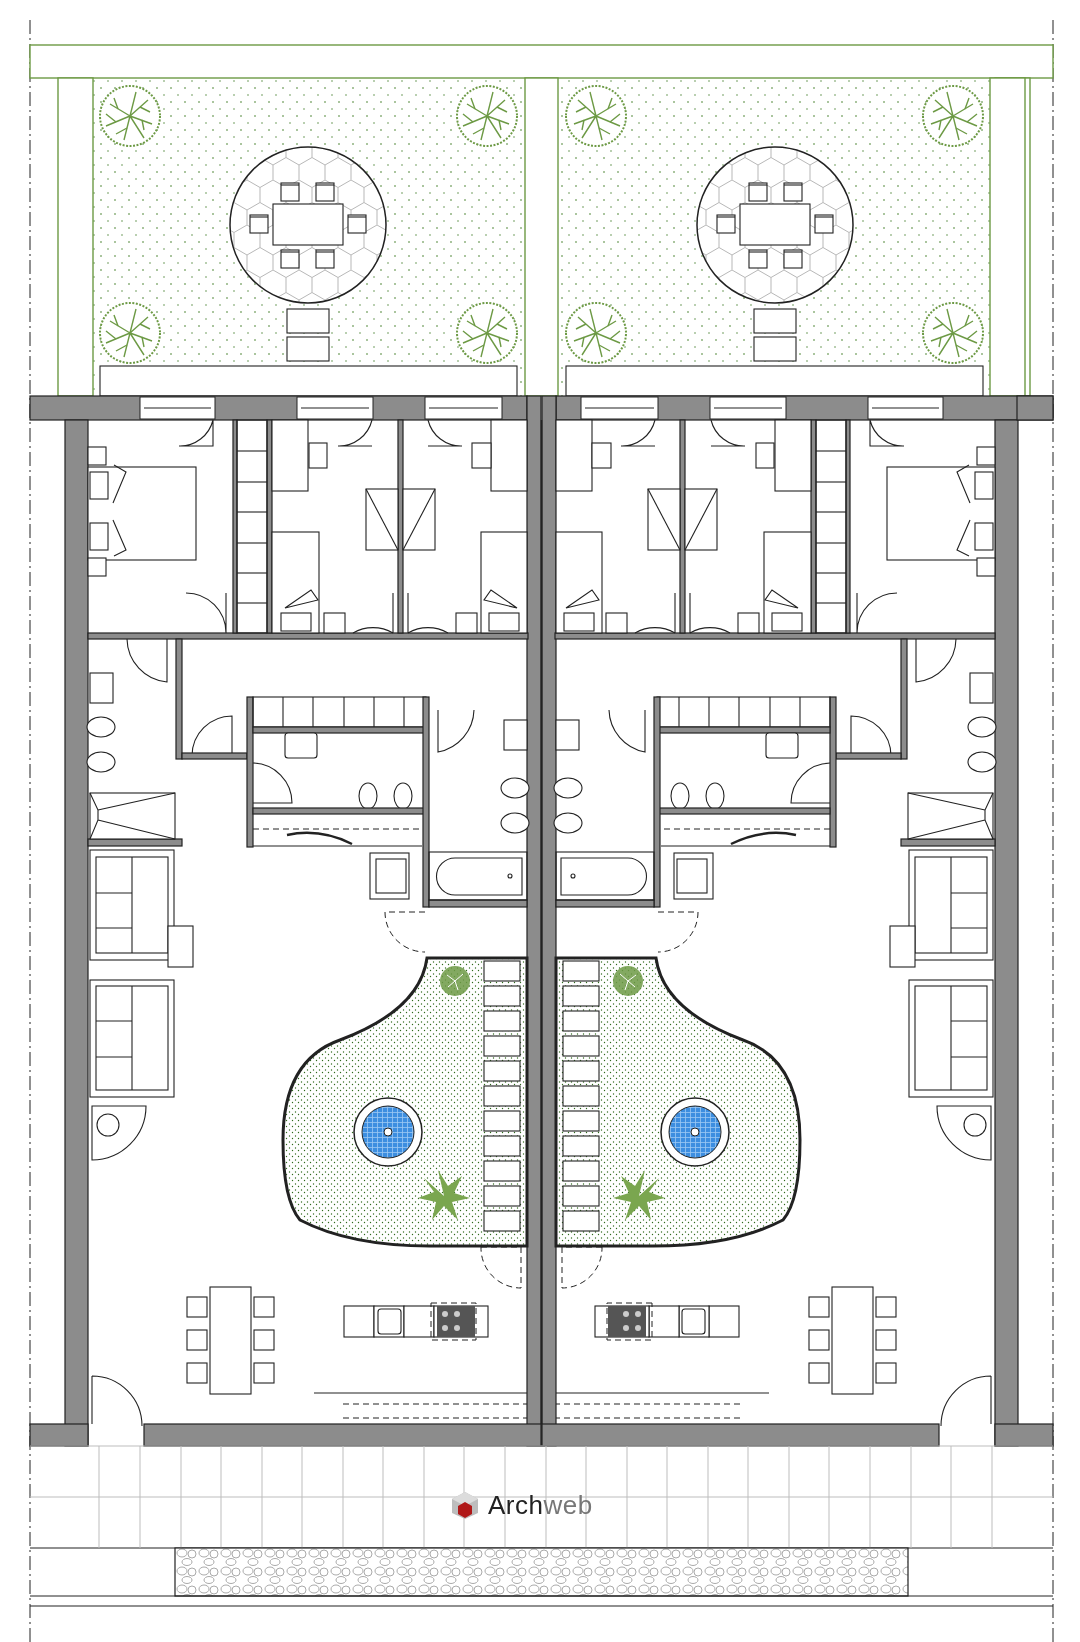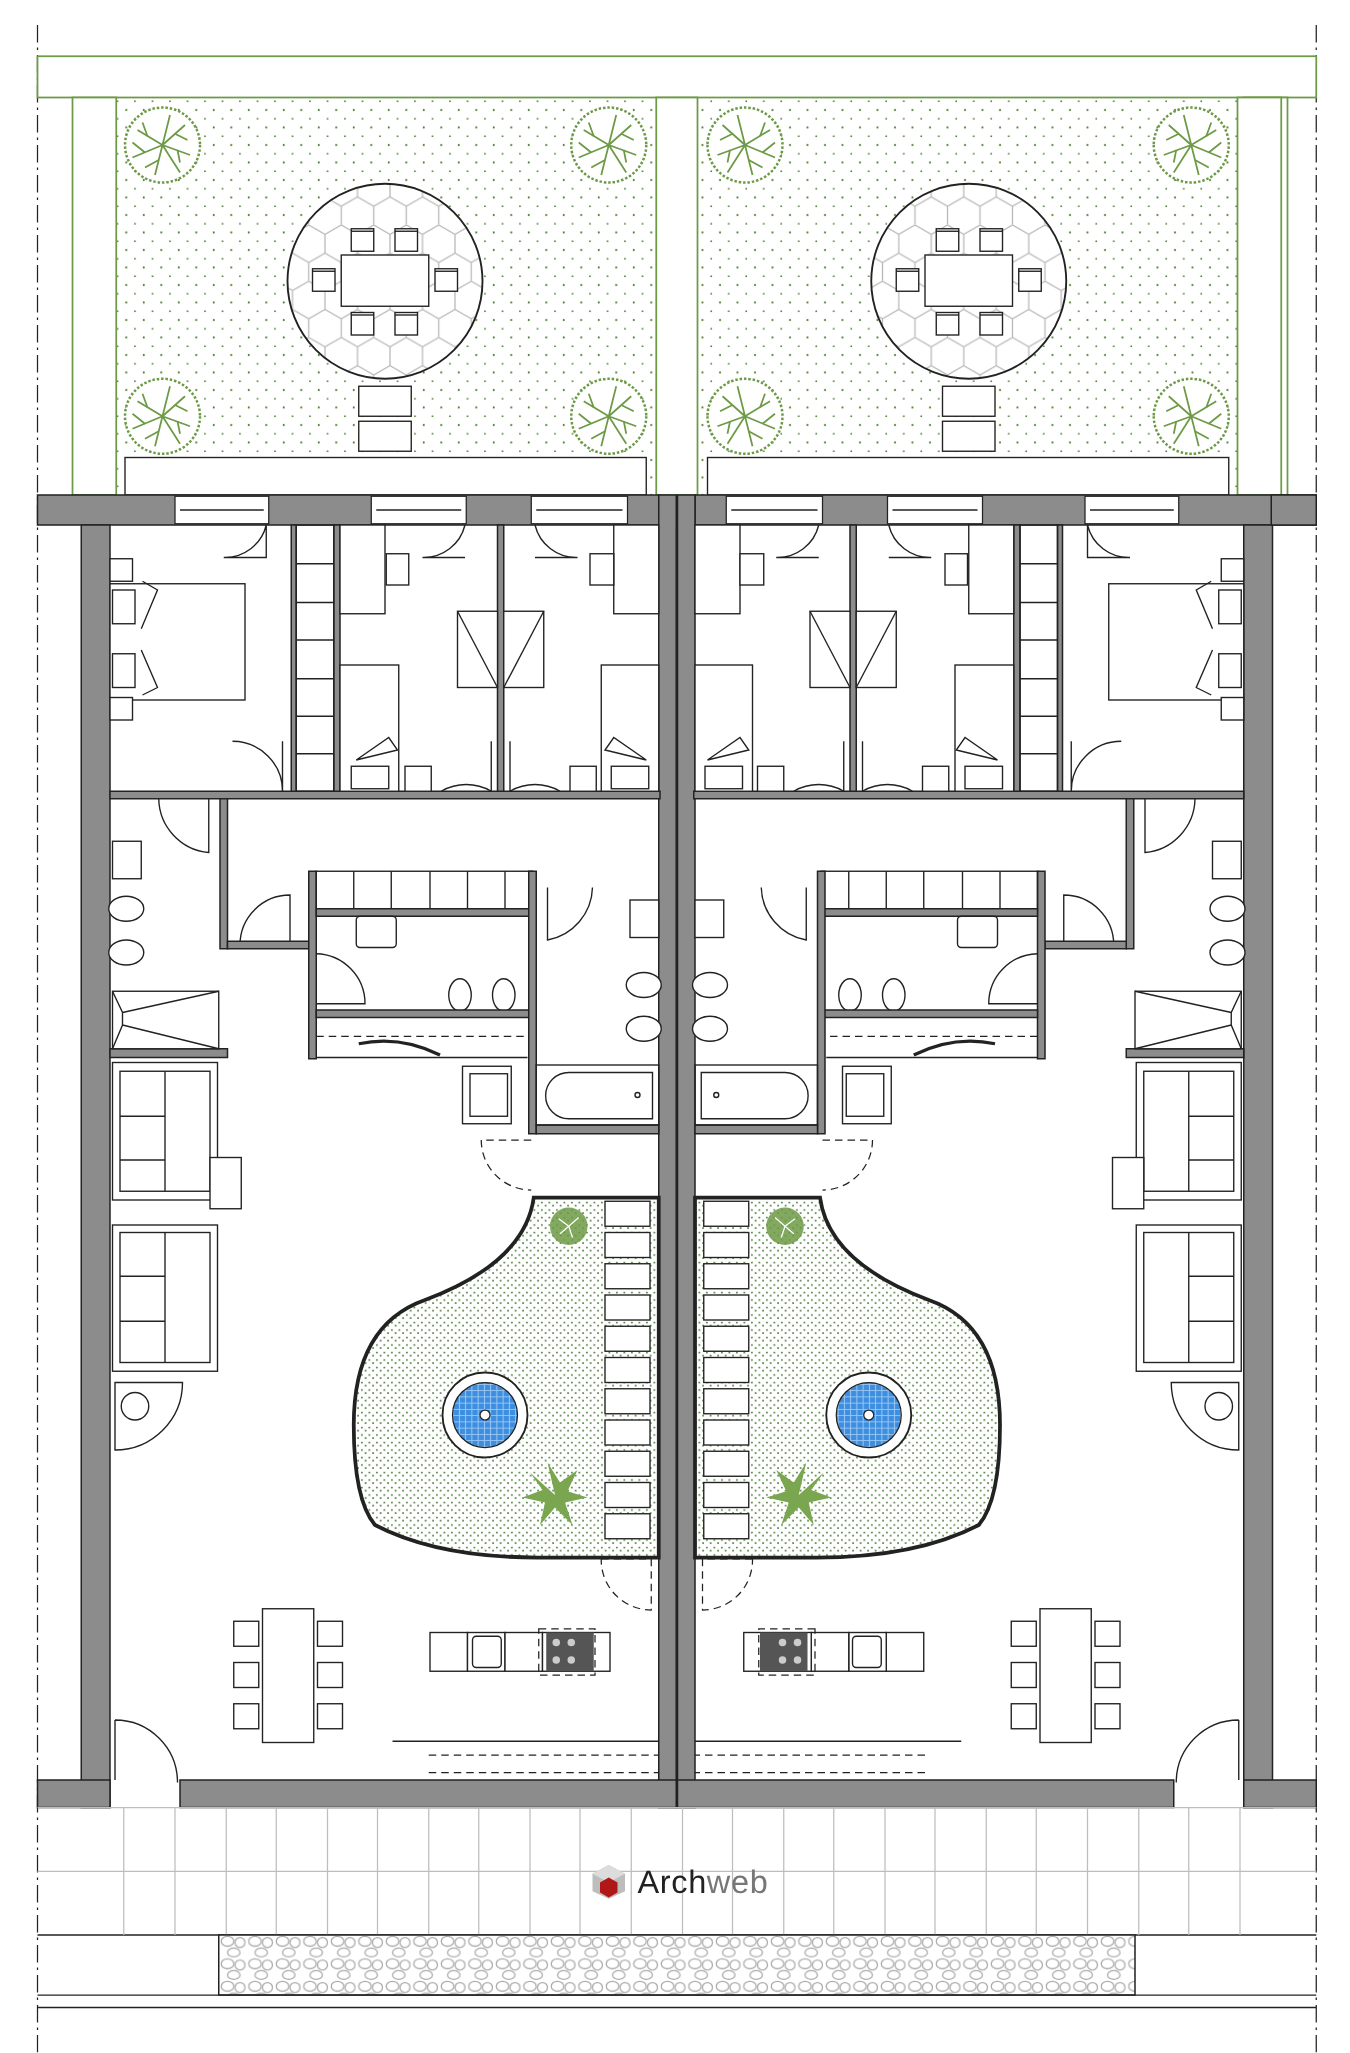--- a/index.html
+++ b/index.html
@@ -4,21 +4,21 @@
 <style>
   html,body{margin:0;padding:0;background:#ffffff;}
   body{width:1080px;height:1642px;position:relative;overflow:hidden;font-family:"Liberation Sans",sans-serif;}
   #plan{position:absolute;left:0;top:0;width:1080px;height:1642px;}
   .wall{fill:#8c8c8c;stroke:#222;stroke-width:1.2;}
   .ln{fill:none;stroke:#222;stroke-width:1.1;}
   .lnf{fill:#fff;stroke:#222;stroke-width:1.1;}
   .dash{fill:none;stroke:#222;stroke-width:1;stroke-dasharray:6 4;}
   .hedge{fill:#fff;stroke:#6d9a45;stroke-width:1.4;}
   .grid{stroke:#bdbdbd;stroke-width:1;}
-  .logo{position:absolute;left:472px;top:1488px;height:34px;display:flex;align-items:center;gap:8px;}
+  .logo{position:absolute;left:450px;top:1488px;height:34px;display:flex;align-items:center;gap:8px;}
   .logo-text{font-size:26px;letter-spacing:0.5px;color:#222;}
   .logo-text .w{color:#777;}
   .cube{width:30px;height:30px;position:relative;}
 </style>
 </head>
 <body>
 
 <svg id="plan" viewBox="0 0 1080 1642" xmlns="http://www.w3.org/2000/svg">
   <defs>
     <pattern id="dots" width="14" height="14" patternUnits="userSpaceOnUse">

